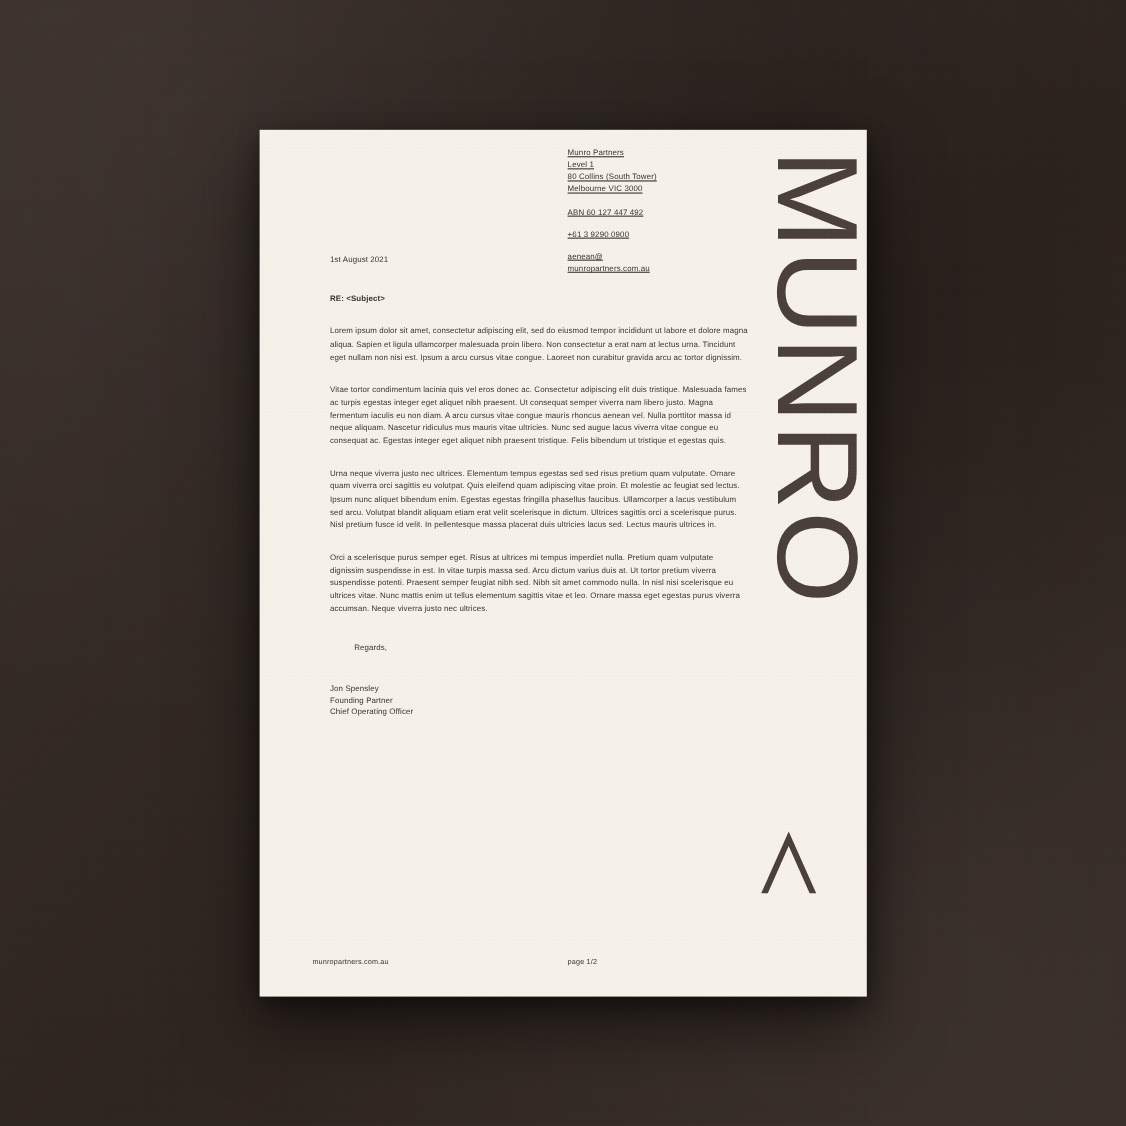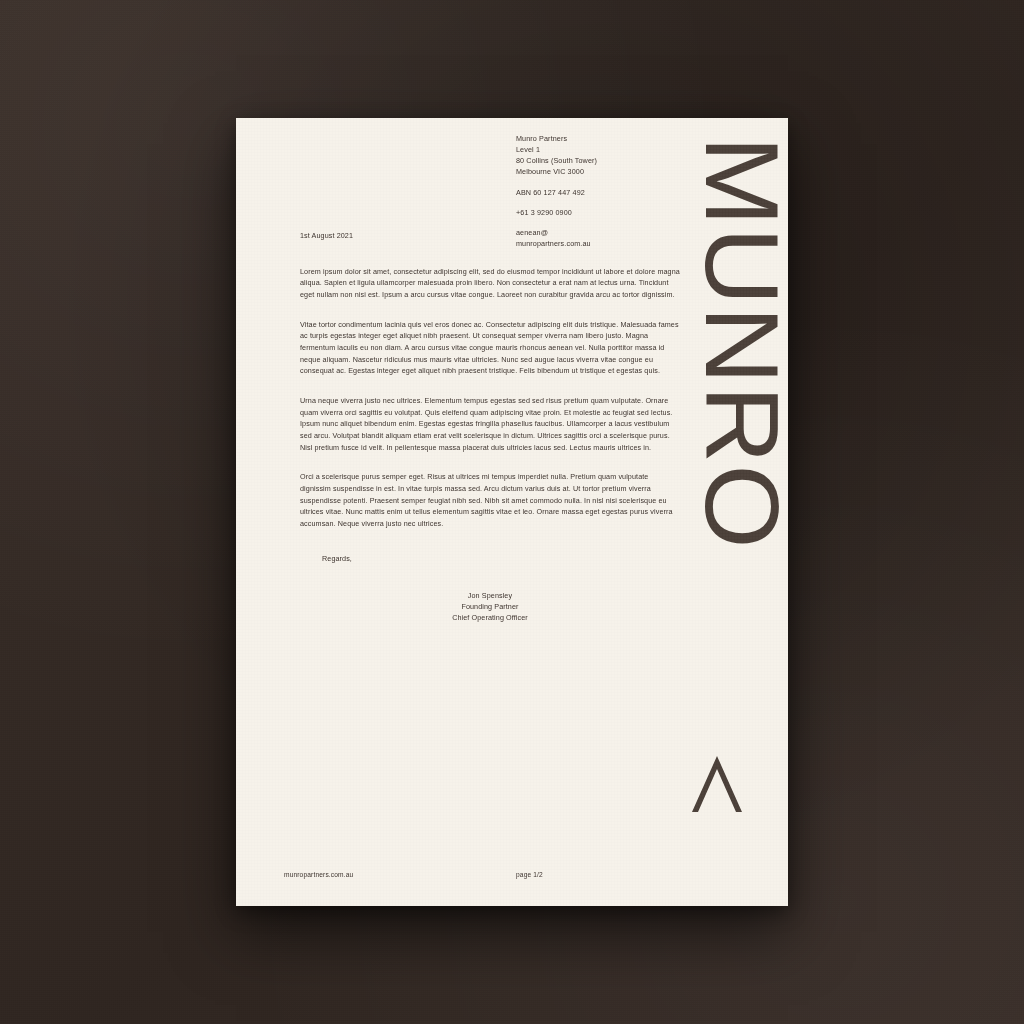--- a/index.html
+++ b/index.html
@@ -85,41 +85,42 @@
 
   
   .contact {
     position: absolute;
     left: 280px;
     top: 15px;
     font-size: 7.2px;
     line-height: 1.55;
     letter-spacing: 0.12px;
     color: #3b312c;
+    text-decoration: underline;
   }
   .contact .group { margin-bottom: 9px; }
   .contact .group:last-child { margin-bottom: 0; }
 
   
   .letter {
     position: absolute;
     left: 64px;
     top: 112px;
     width: 380px;
     font-size: 7.2px;
     line-height: 1.62;
     letter-spacing: 0.1px;
   }
   .letter .date { margin-bottom: 24px; }
   .letter .recipient { margin-bottom: 28px; line-height: 1.5; }
   .letter .salutation { margin-bottom: 26px; }
   .letter .subject { font-weight: bold; margin-bottom: 18px; }
   .letter p.body-para { margin: 0 0 18px 0; }
   .letter .regards { margin-top: 24px; margin-bottom: 26px; padding-left: 22px; }
-  .letter .signoff { line-height: 1.5; text-align: center; }
+  .letter .signoff { line-height: 1.5; }
 
   
   .chevron {
     position: absolute;
     right: 42px;
     bottom: 92px;
     width: 58px;
     height: 62px;
   }
 
@@ -164,20 +165,21 @@
       <div class="group">
         <div>aenean@</div>
         <div>munropartners.com.au</div>
       </div>
     </div>
 
     <div class="letter">
       <div class="date">1st August 2021</div>
 
 
+      <div class="subject">RE: &lt;Subject&gt;</div>
 
       <p class="body-para">Lorem ipsum dolor sit amet, consectetur adipiscing elit, sed do eiusmod tempor incididunt ut labore et dolore magna aliqua. Sapien et ligula ullamcorper malesuada proin libero. Non consectetur a erat nam at lectus urna. Tincidunt eget nullam non nisi est. Ipsum a arcu cursus vitae congue. Laoreet non curabitur gravida arcu ac tortor dignissim.</p>
       <p class="body-para">Vitae tortor condimentum lacinia quis vel eros donec ac. Consectetur adipiscing elit duis tristique. Malesuada fames ac turpis egestas integer eget aliquet nibh praesent. Ut consequat semper viverra nam libero justo. Magna fermentum iaculis eu non diam. A arcu cursus vitae congue mauris rhoncus aenean vel. Nulla porttitor massa id neque aliquam. Nascetur ridiculus mus mauris vitae ultricies. Nunc sed augue lacus viverra vitae congue eu consequat ac. Egestas integer eget aliquet nibh praesent tristique. Felis bibendum ut tristique et egestas quis.</p>
       <p class="body-para">Urna neque viverra justo nec ultrices. Elementum tempus egestas sed sed risus pretium quam vulputate. Ornare quam viverra orci sagittis eu volutpat. Quis eleifend quam adipiscing vitae proin. Et molestie ac feugiat sed lectus. Ipsum nunc aliquet bibendum enim. Egestas egestas fringilla phasellus faucibus. Ullamcorper a lacus vestibulum sed arcu. Volutpat blandit aliquam etiam erat velit scelerisque in dictum. Ultrices sagittis orci a scelerisque purus. Nisl pretium fusce id velit. In pellentesque massa placerat duis ultricies lacus sed. Lectus mauris ultrices in.</p>
       <p class="body-para">Orci a scelerisque purus semper eget. Risus at ultrices mi tempus imperdiet nulla. Pretium quam vulputate dignissim suspendisse in est. In vitae turpis massa sed. Arcu dictum varius duis at. Ut tortor pretium viverra suspendisse potenti. Praesent semper feugiat nibh sed. Nibh sit amet commodo nulla. In nisl nisi scelerisque eu ultrices vitae. Nunc mattis enim ut tellus elementum sagittis vitae et leo. Ornare massa eget egestas purus viverra accumsan. Neque viverra justo nec ultrices.</p>
 
       <div class="regards">Regards,</div>
 
       <div class="signoff">
         <div>Jon Spensley</div>

